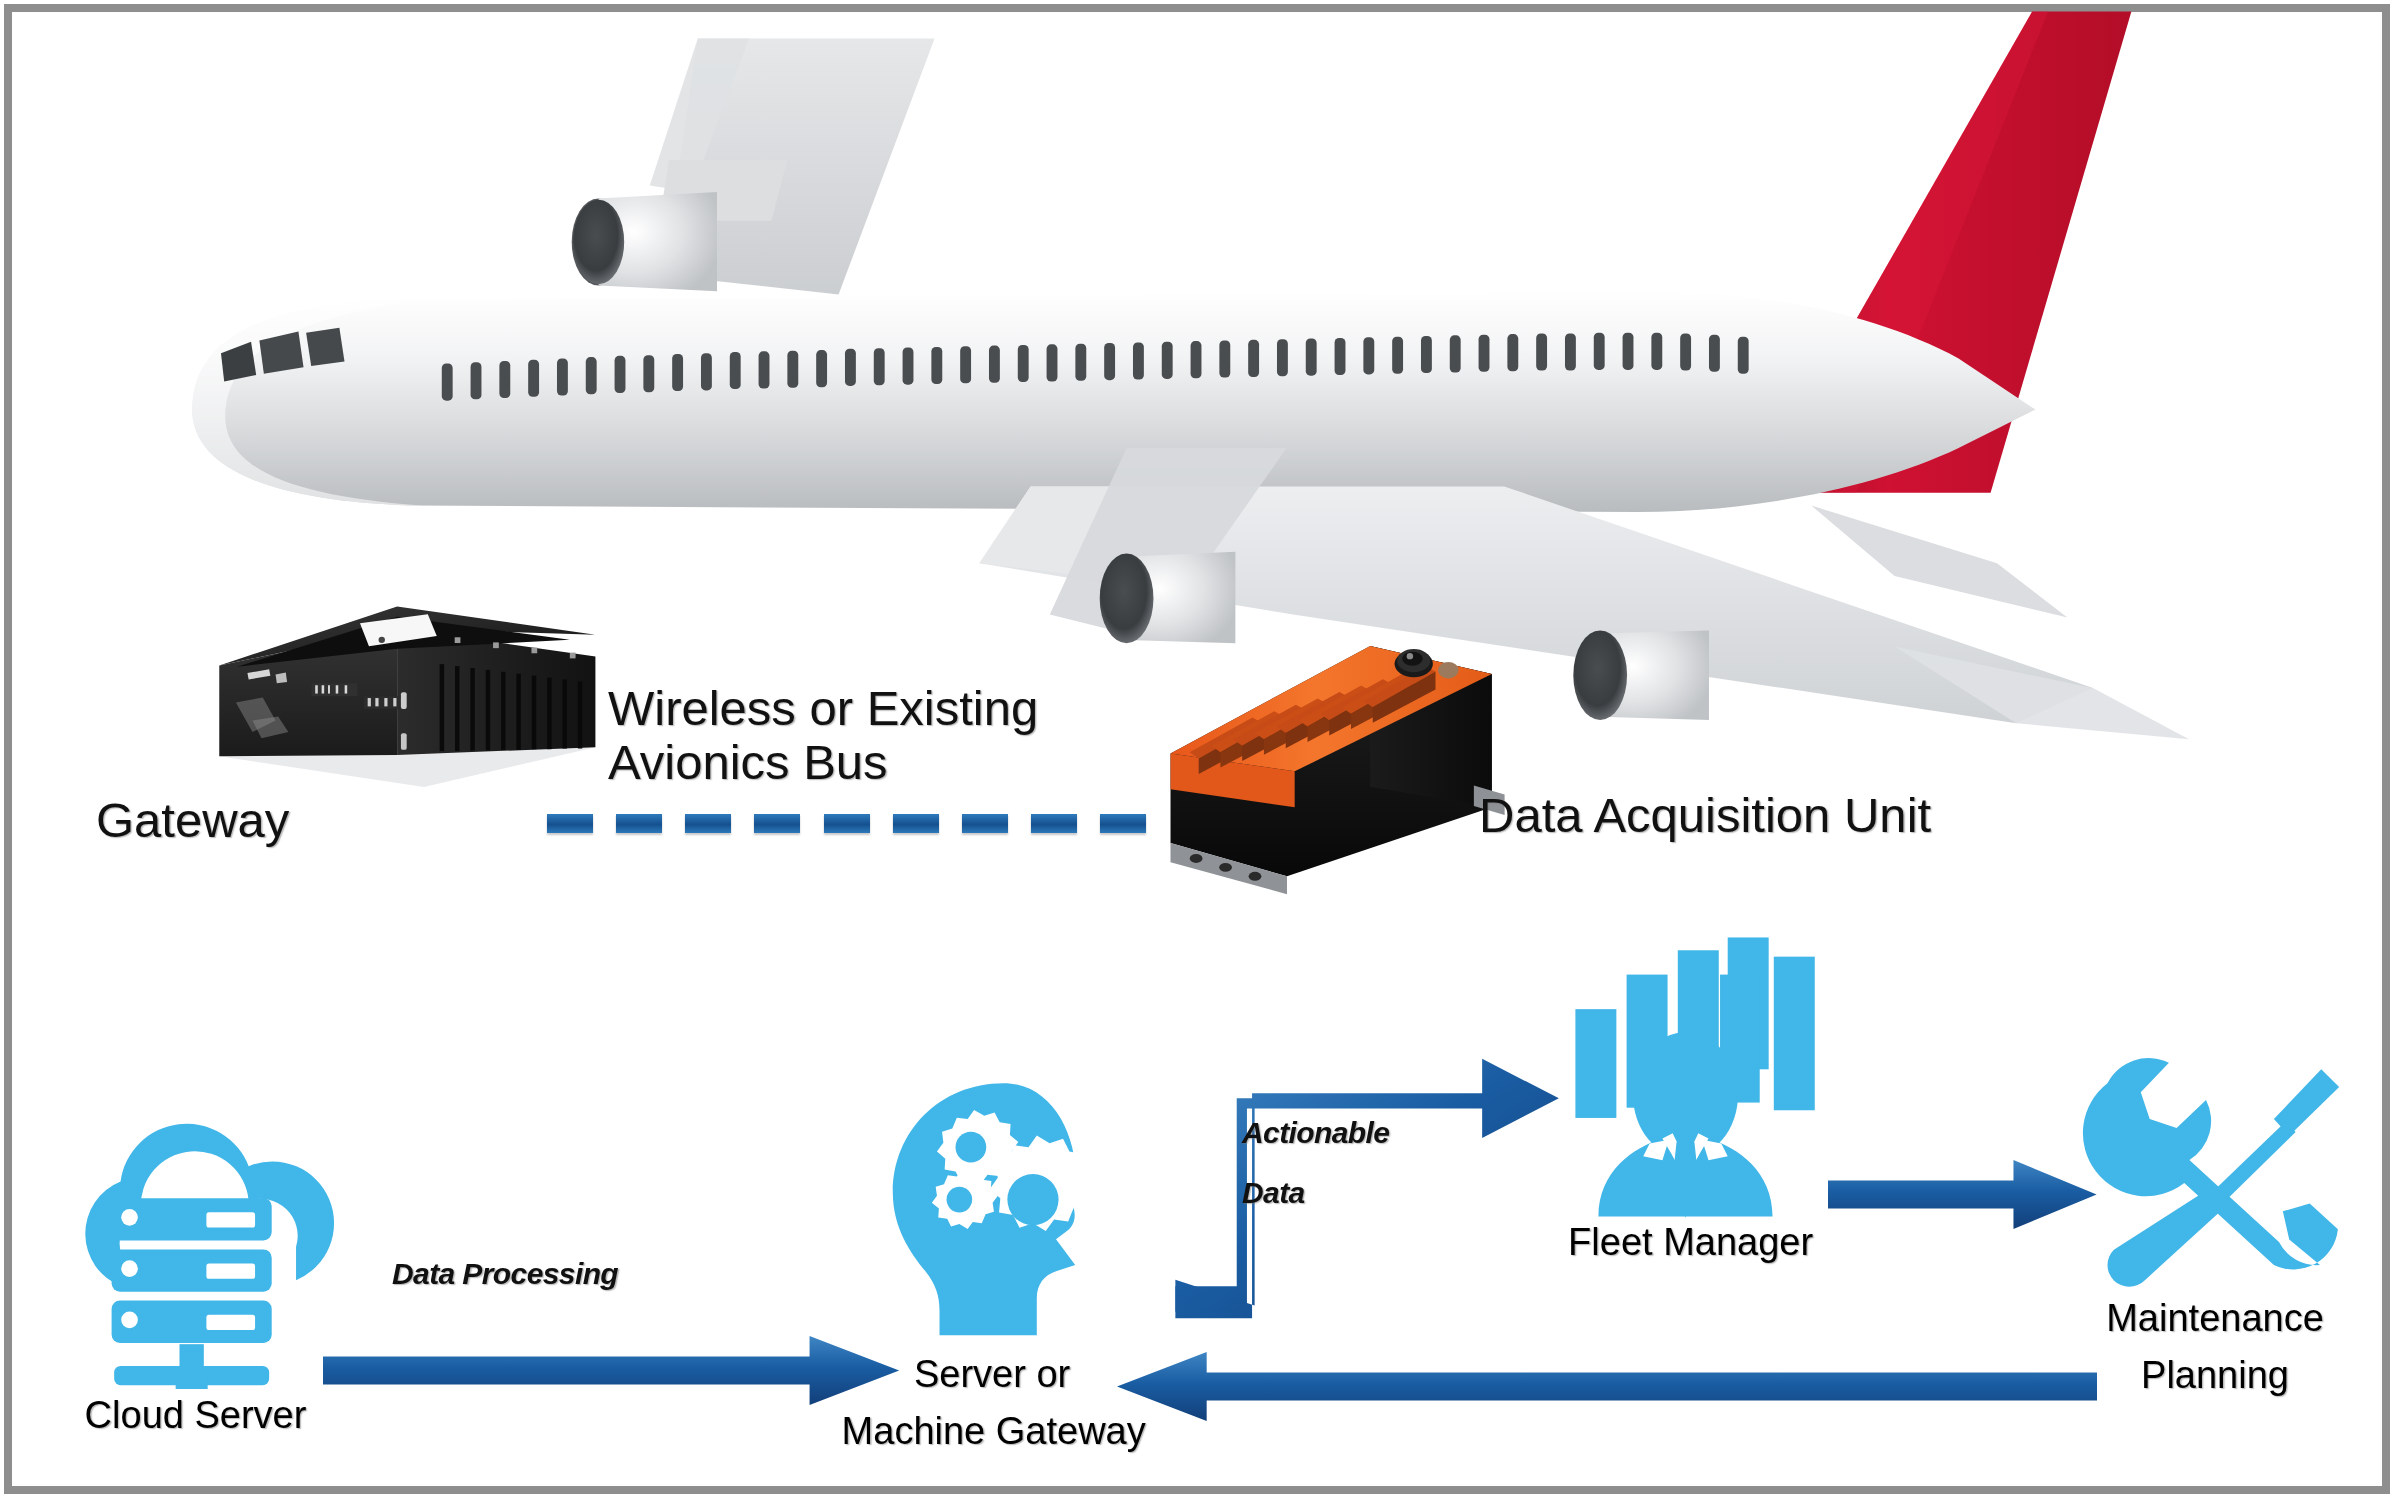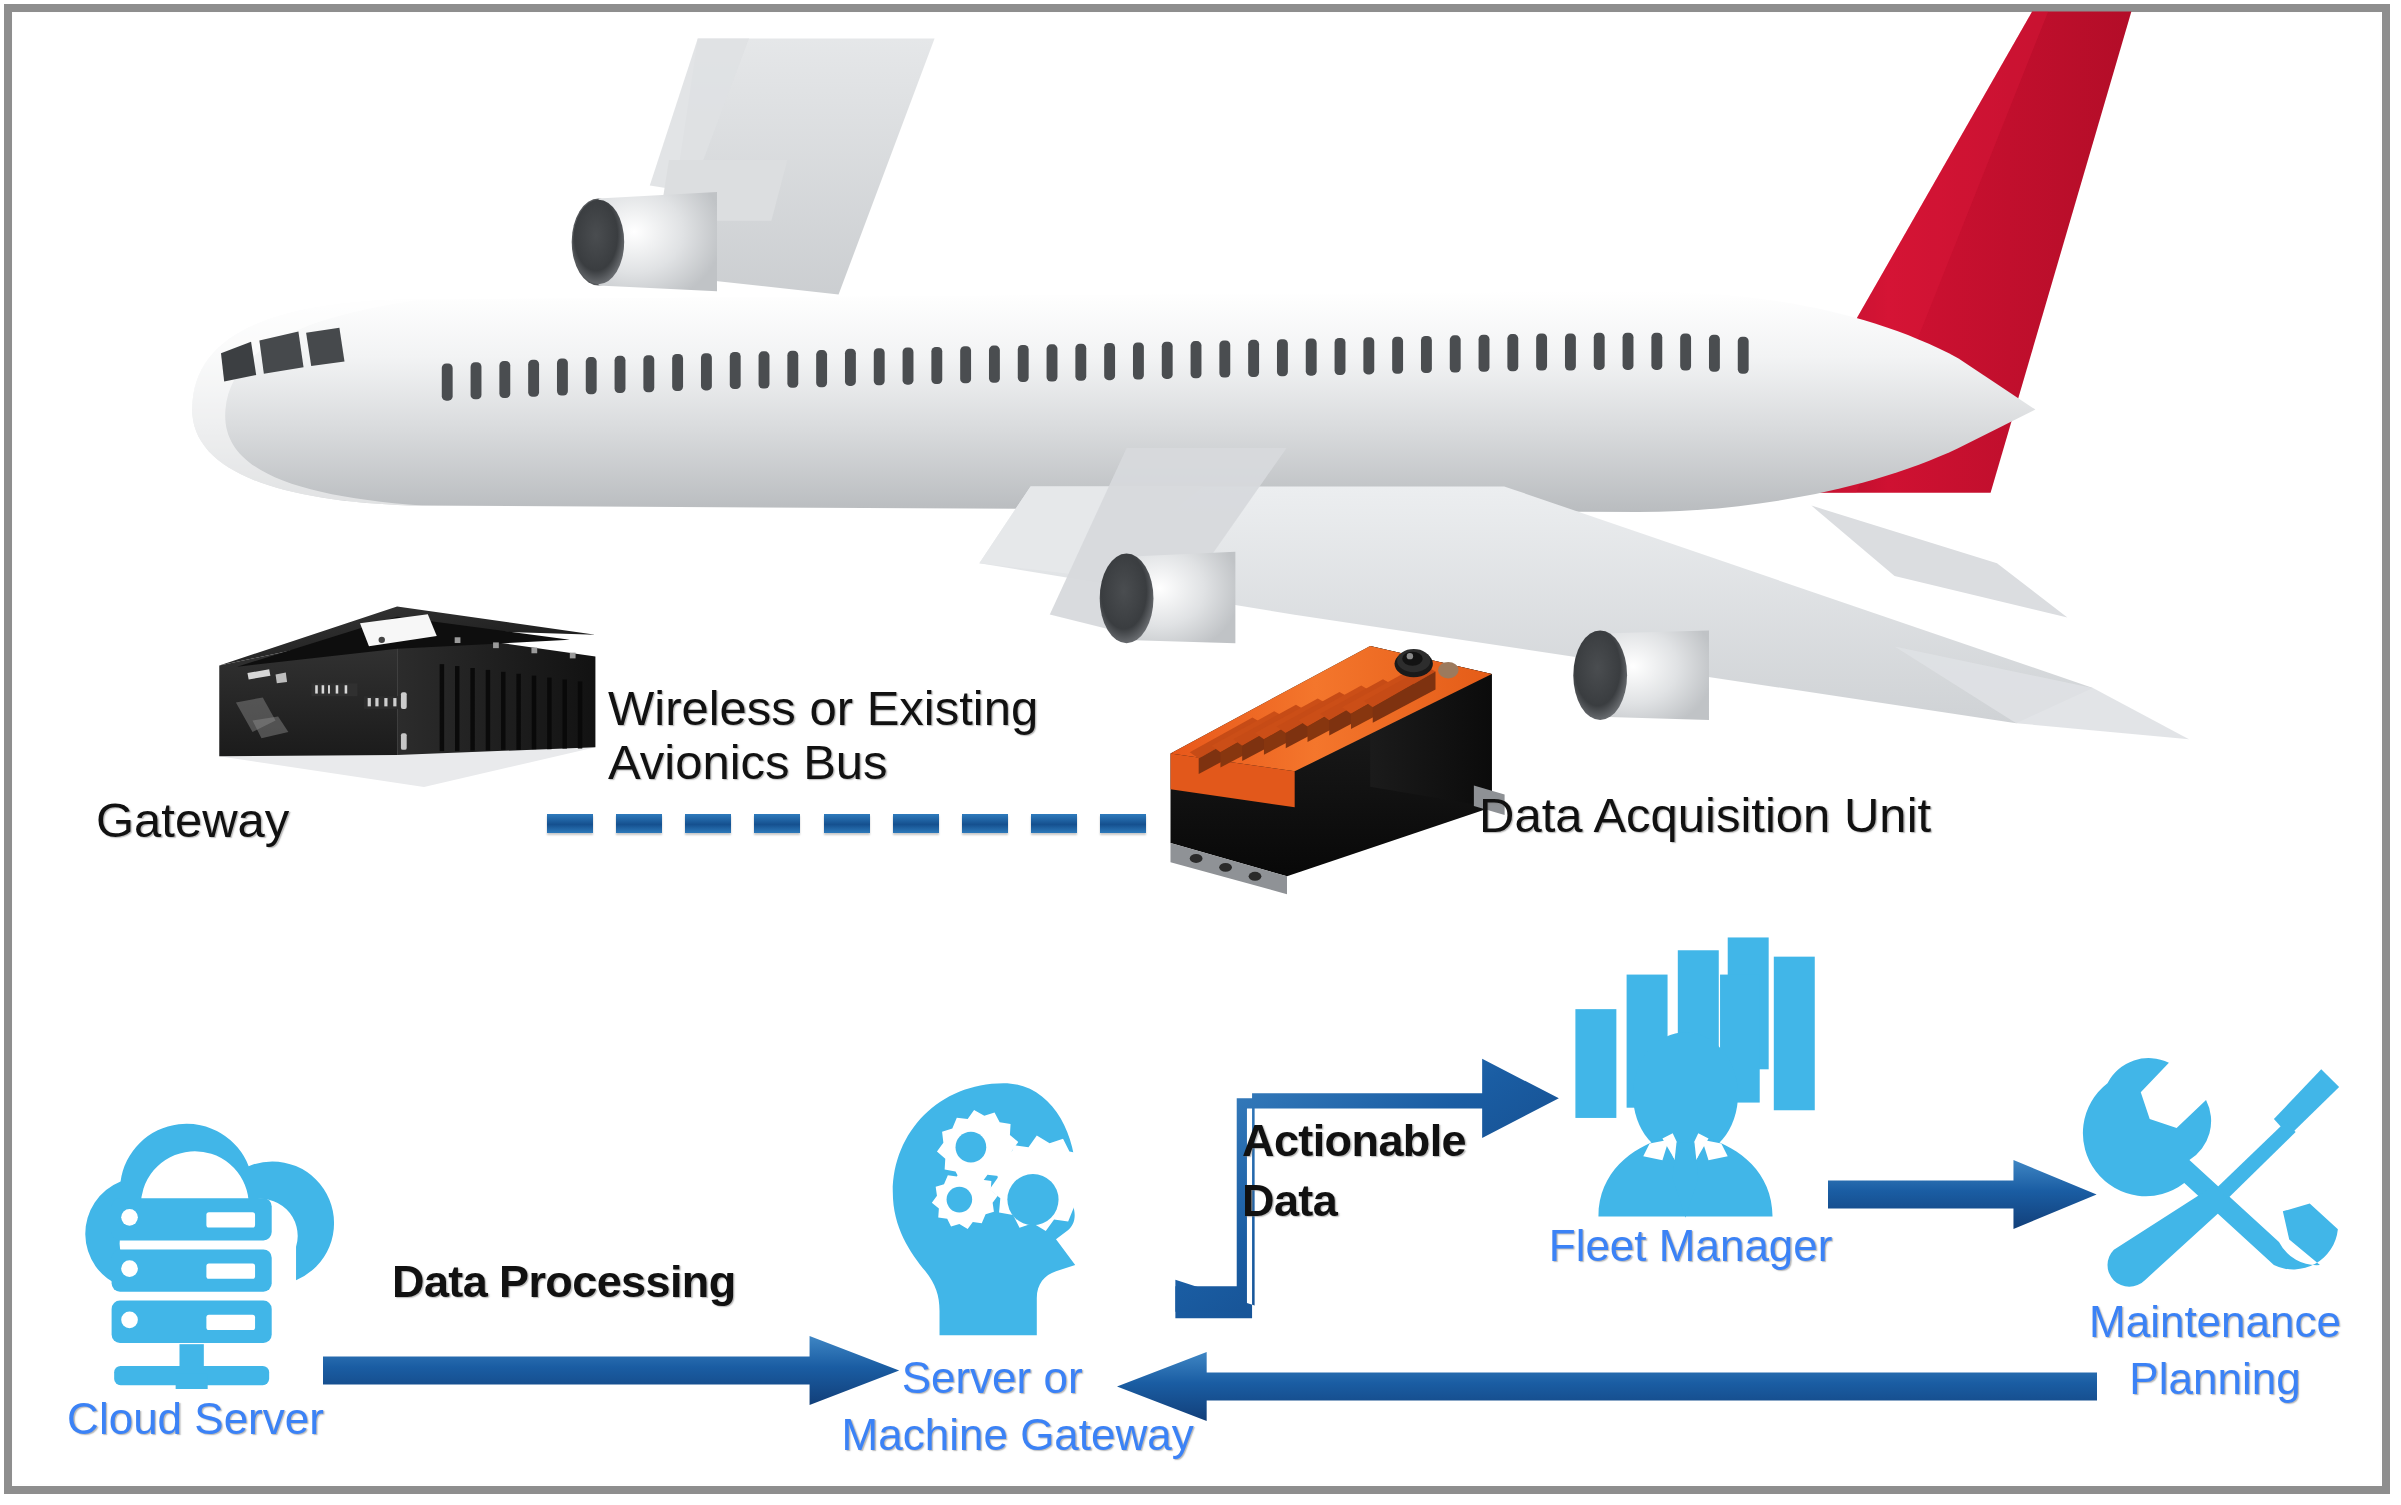--- a/index.html
+++ b/index.html
@@ -43,22 +43,23 @@
     position: absolute;
     color: #111111;
     font-family: "Liberation Sans", sans-serif;
     font-weight: 400;
     white-space: pre;
     text-shadow: 1.3px 1.3px 1.3px rgba(120,120,120,0.55);
     line-height: 1.08;
   }
   .label.big { font-size: 49px; }
   .label.italic {
+    font-style: italic;
     font-weight: bold;
-    font-size: 45px;
+    font-size: 30px;
     letter-spacing: -0.6px;
   }
   .center { }
 
   
   .gateway-wrap { position: absolute; left: 186px; top: 595px; width: 435px; height: 224px; }
   .dau-wrap     { position: absolute; left: 1159px; top: 615px; width: 448px; height: 282px; }
 
   
   .dashline { position: absolute; left: 547px; top: 814px; width: 602px; height: 19px; }
@@ -70,22 +71,22 @@
 
   
   .arrow { position: absolute; }
 
   
   .icon-block { position: absolute; }
   .icon-caption {
     position: absolute;
     width: 100%;
     text-align: center;
-    color: #3b82f6;
-    font-size: 44px;
+    color: #000000;
+    font-size: 38px;
     font-family: "Liberation Sans", sans-serif;
     text-shadow: 1.3px 1.3px 1.3px rgba(120,120,120,0.55);
     white-space: pre;
     line-height: 1.1;
   }
 </style>
 </head>
 <body>
 
 <div id="figure">

